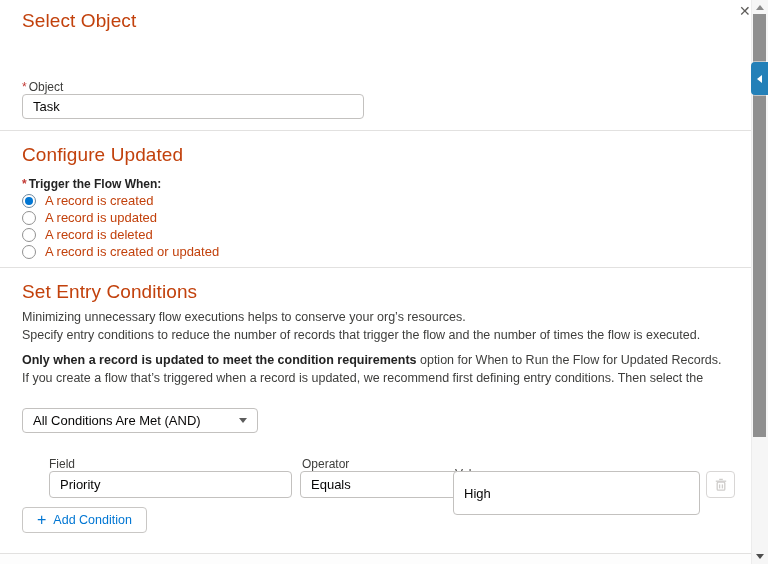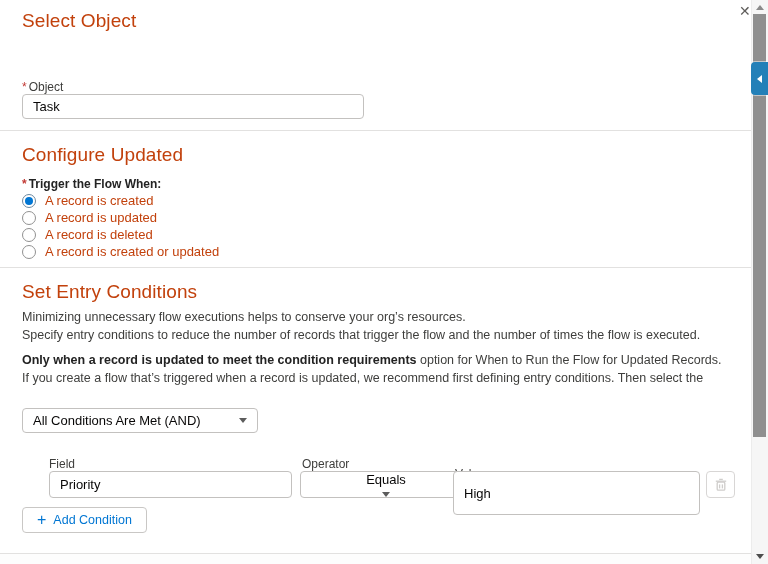--- a/index.html
+++ b/index.html
@@ -263,21 +263,21 @@
     <span>All Conditions Are Met (AND)</span>
     <span class="chevron-down"></span>
   </div>
 
   <div class="abs field-label" style="left:49px; top:457px;">Field</div>
   <div class="abs field-label" style="left:302px; top:457px;">Operator</div>
   <div class="abs field-label" style="left:455px; top:456px;margin-top:11px;">Value</div>
 
   <input class="abs text-input" style="left: 49px; top: 471px; width: 243px; height: 27px;" type="text" value="Priority">
 
-  <div class="abs combobox" style="left:300px; top:471px; width:172px; height:27px;flex-direction:column;">
+  <div class="abs combobox" style="left:300px; top:471px; width:172px; height:27px;">
     <span>Equals</span>
     <span class="chevron-down"></span>
   </div>
 
   <input class="abs text-input" style="left: 453px; top: 471px; width: 247px; height: 44px;" type="text" value="High">
 
   <button class="abs trash-btn" style="left:706px; top:471px; width:29px; height:27px;">
     <svg width="14" height="14" viewBox="0 0 14 14">
       <g fill="none" stroke="#cfcdcb" stroke-width="1.3">
         <rect x="3.2" y="4.2" width="7.6" height="8" rx="1"></rect>

